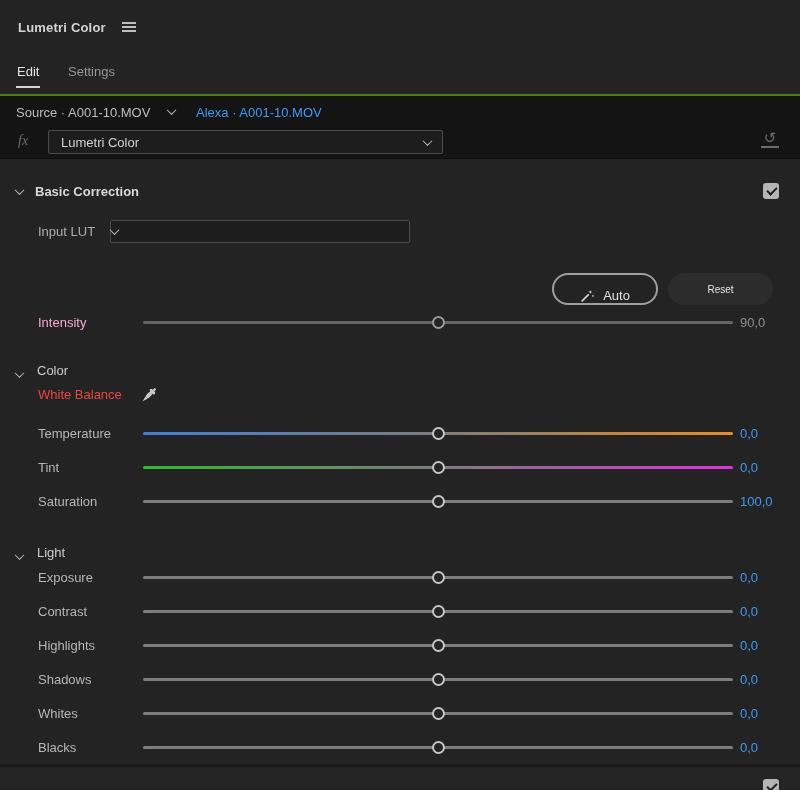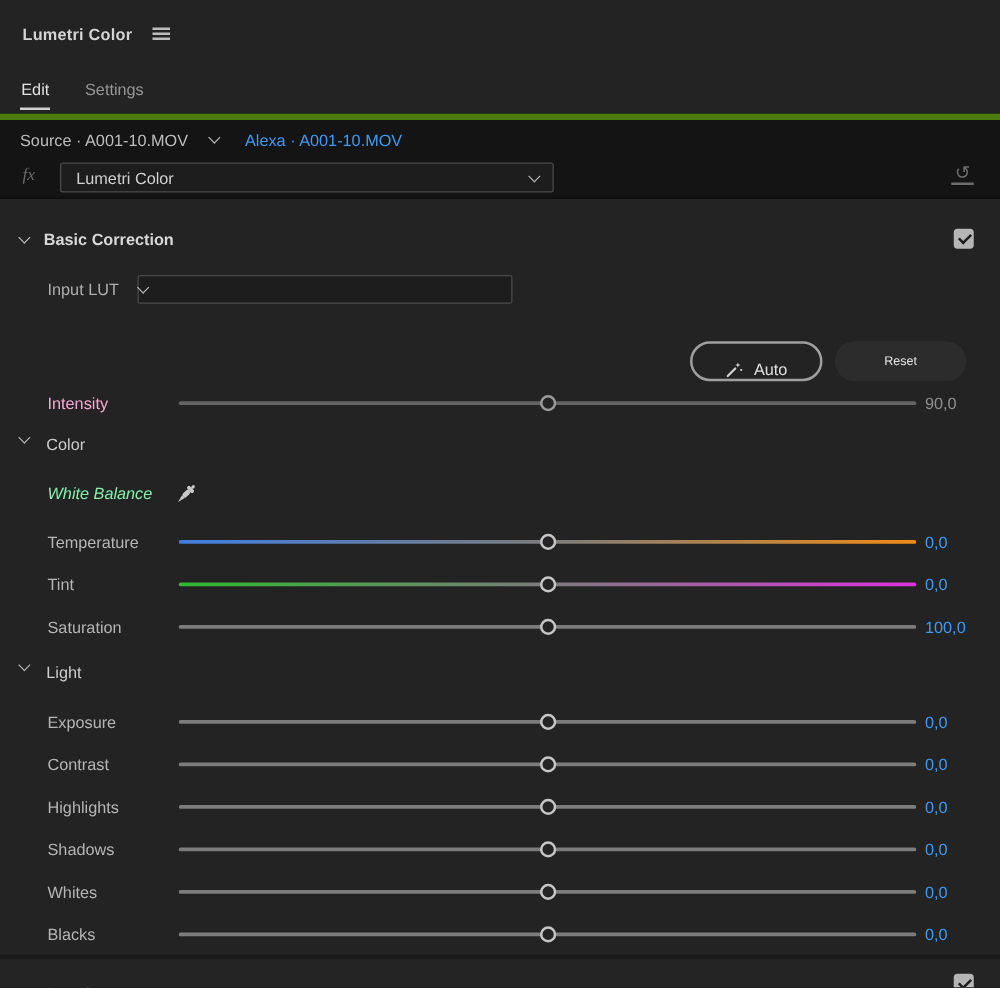--- a/index.html
+++ b/index.html
@@ -10,21 +10,21 @@
     background:#232323; color:#c8c8c8; font-size:13px;
   }
 
   
   .titlebar { position:relative; height:50px; }
   .panel-title { position:absolute; left:18px; top:20px; font-weight:600; color:#d4d4d4; letter-spacing:.2px; }
   .hamburger { position:absolute; left:122px; top:22px; width:14px; height:11px; cursor:pointer; }
   .hamburger span { display:block; height:1.6px; background:#bdbdbd; margin-bottom:2.6px; }
 
   
-  .tabsbar { position:relative; height:46px; border-bottom:5px solid #4d7c0f; }
+  .tabsbar { position:relative; height:46px; border-bottom:2px solid #4d7c0f; }
   .tab { position:absolute; top:14px; cursor:pointer; }
   .tab-edit { left:17px; color:#e2e2e2; }
   .tab-edit::after { content:""; position:absolute; left:-1px; right:-1px; bottom:-9px; height:2px; background:#d2d2d2; }
   .tab-settings { left:68px; color:#969696; }
 
   
   .clipstrip { background:#141414; border-bottom:1px solid #0d0d0d; }
   .source-row { position:relative; height:32px; }
   .source-label { position:absolute; left:16px; top:9px; color:#bdbdbd; }
   .source-chev { position:absolute; left:168px; top:12px; color:#bdbdbd; }
@@ -52,28 +52,28 @@
   .section-header .checkbox { top:6px; }
 
   .lut-row { position:relative; height:26px; margin-top:14px; }
   .lut-label { position:absolute; left:38px; top:5px; color:#aeaeae;text-align:center; }
   .lut-select { left:110px; top:1px; width:300px; height:23px; }
 
   .buttons-row { position:relative; height:32px; margin-top:28px; }
   .auto-btn { position:absolute; left:552px; top:0; width:106px; height:32px; display:flex; align-items:flex-end; justify-content:center; gap:8px; background:transparent; border:2px solid #9f9f9f; border-radius:16px; color:#e0e0e0; font-size:13px; font-family:inherit; cursor:pointer; }
   .reset-btn { position:absolute; left:668px; top:0; width:105px; height:32px; background:#2c2c2c; border:none; border-radius:16px; color:#e5e5e5; font-size:10px; font-family:Liberation Sans, sans-serif; }
 
-  .sub-header { display:flex; align-items:flex-start; height:30px; padding-left:16px; }
+  .sub-header { display:flex; align-items:flex-end; height:30px; padding-left:16px; }
   .sub-header .chev { color:#b5b5b5; margin-right:14px; }
   .sub-header .sub-title { color:#cccccc; }
   .sub-color { margin-top:9px; }
   .sub-light { margin-top:12px; }
 
   .wb-row { position:relative; height:38px; }
-  .wb-label { position:absolute; left:38px; top:9px; color:#86efac;font-style:italic; }
+  .wb-label { position:absolute; left:38px; top:9px; color:#ef4444; }
   .eyedropper { position:absolute; left:138px; top:6px; width:24px; height:24px; cursor:pointer; }
 
   .slider-row { position:relative; height:34px; }
   .slider-label { position:absolute; left:38px; top:10px; color:#b6b6b6; }
   .slider-track-area { position:absolute; left:143px; top:0; width:590px; height:34px; cursor:pointer; }
   .slider-track { position:absolute; left:0; right:0; top:15.5px; height:3px; border-radius:1.5px; background:#7c7c7c; }
   .track-temperature { background:linear-gradient(90deg,#3f7ee0 0%,#7c7c7c 50%,#ef8b16 100%); }
   .track-tint { background:linear-gradient(90deg,#2eba2e 0%,#7c7c7c 50%,#de32de 100%); }
   .slider-thumb { position:absolute; top:10.5px; left:calc(50% - 6.5px); width:13px; height:13px; border:2px solid #c6c6c6; border-radius:50%; background:#242424; cursor:pointer; }
   .slider-value { position:absolute; left:740px; top:10px; color:#3f9af5; cursor:ew-resize; }

